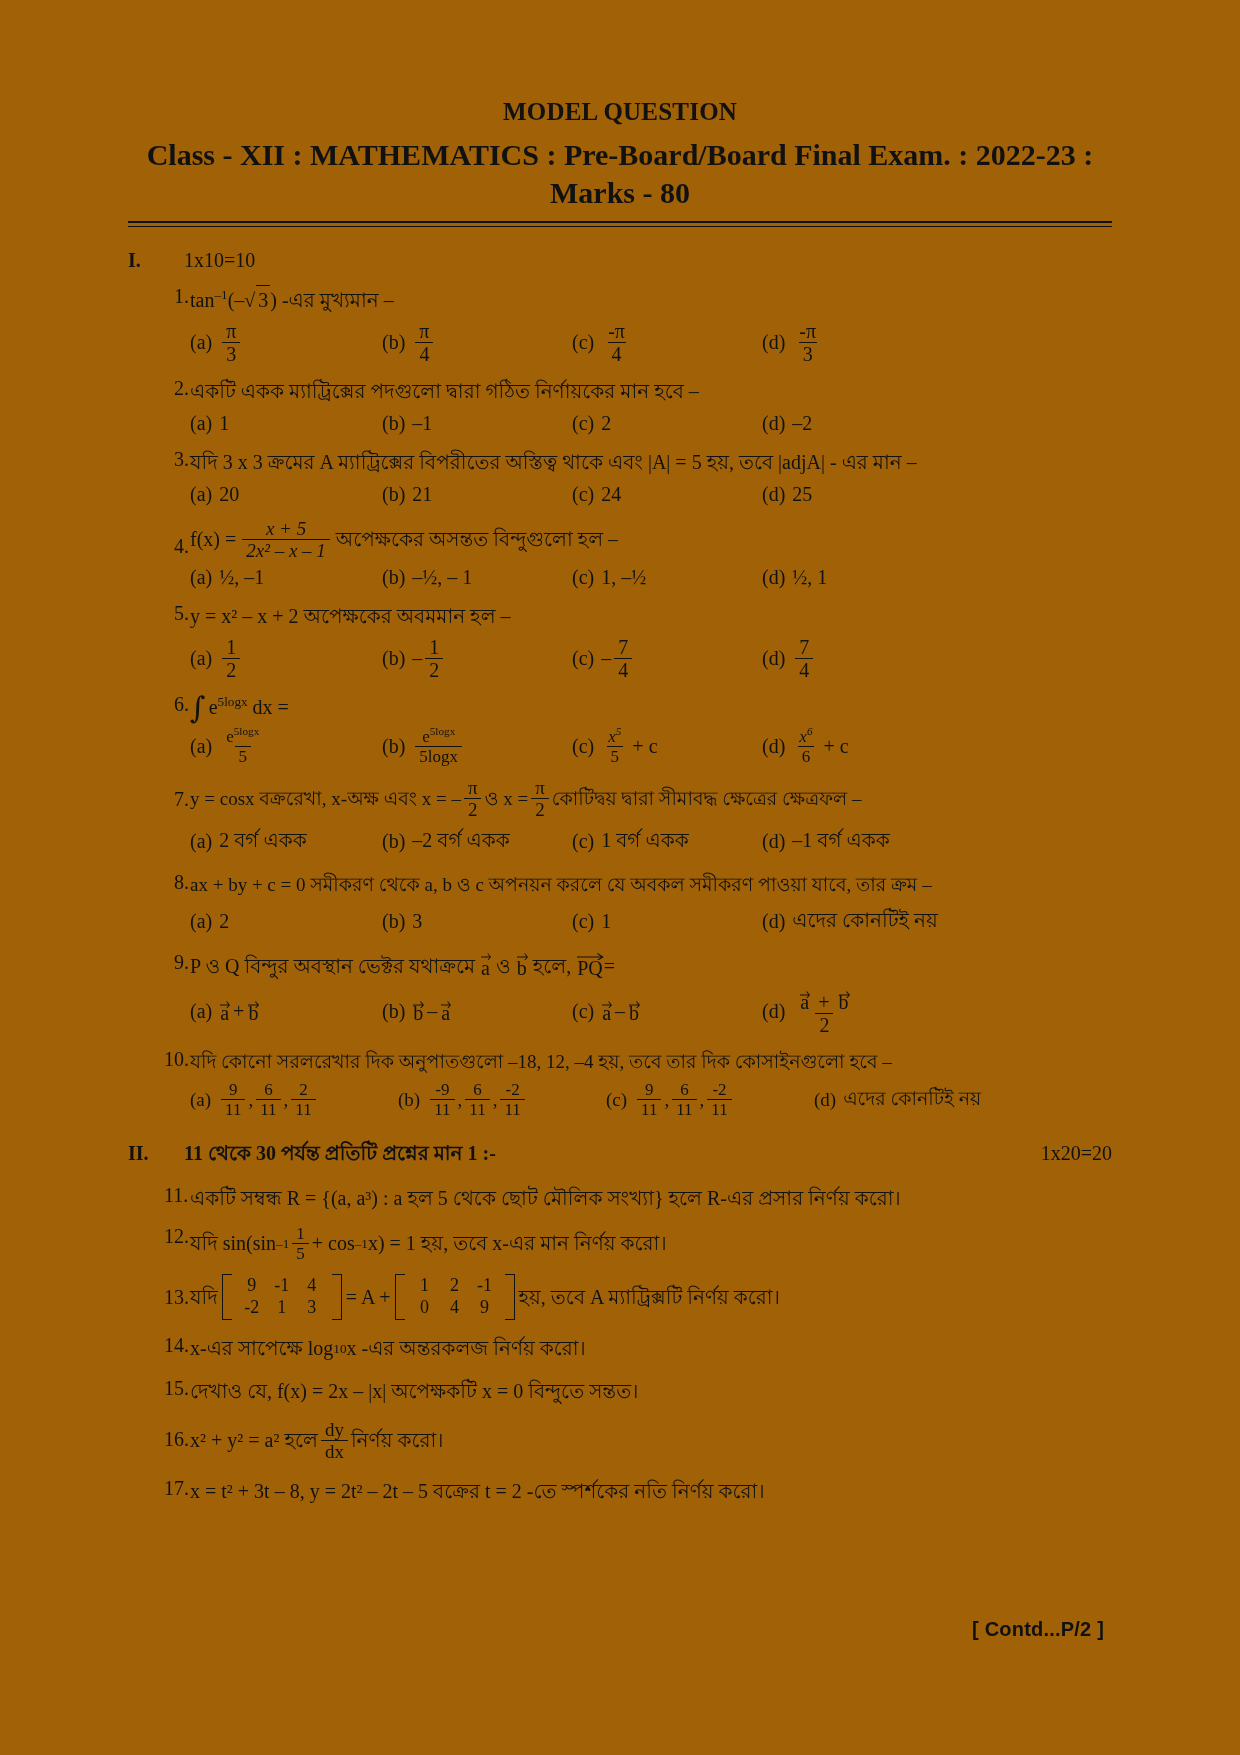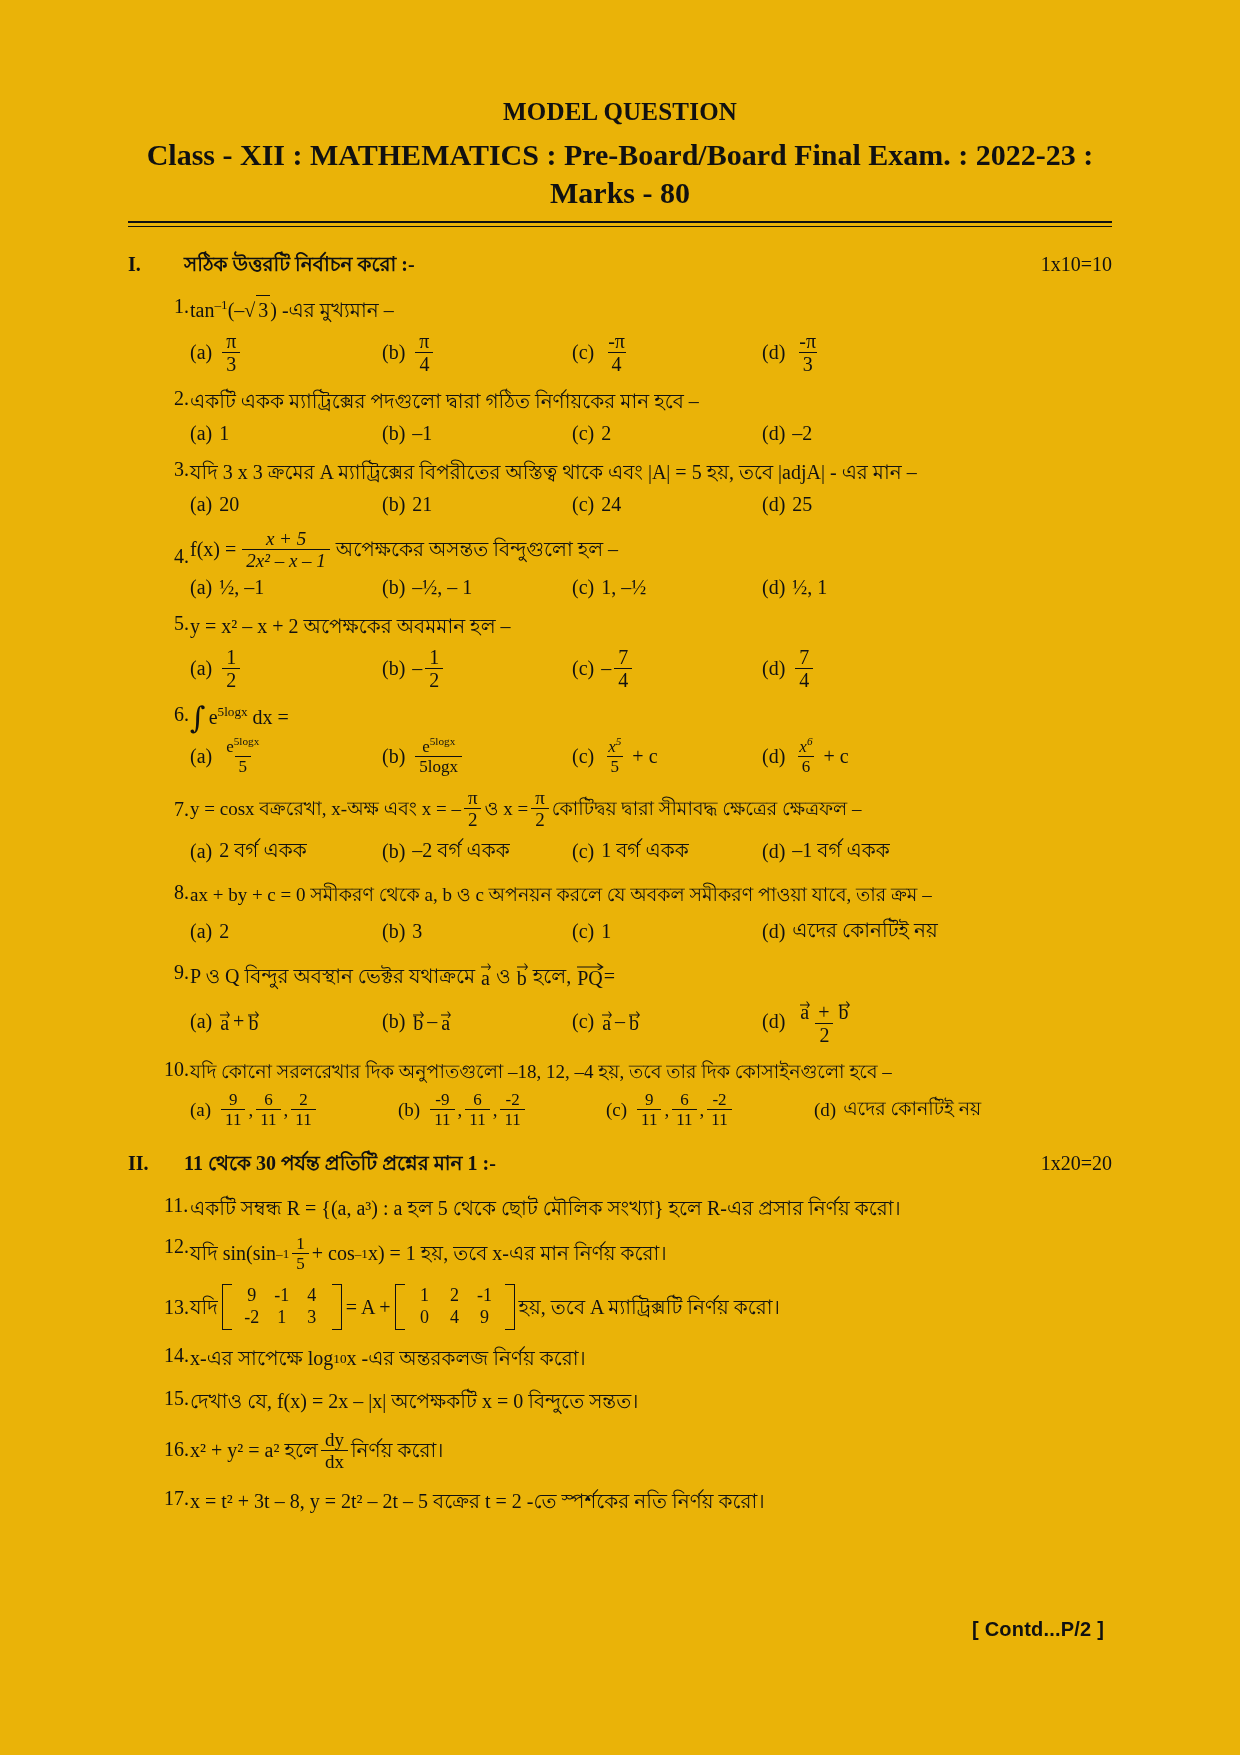--- a/index.html
+++ b/index.html
@@ -4,21 +4,21 @@
 <style>
   html, body {
     margin: 0;
     padding: 0;
     background: #ffffff;
   }
   .page {
     width: 1240px;
     height: 1755px;
     position: relative;
-    background: #eab308;
+    background: #a16207;
     font-family: "Liberation Serif", "DejaVu Serif", serif;
     color: #111111;
     box-sizing: border-box;
     padding: 9px;
     overflow: hidden;
   }
   .sheet {
     position: absolute;
     left: 128px;
     top: 96px;
@@ -219,21 +219,20 @@
 <div class="page">
   <div class="sheet">
 
     <div class="hdr-title">MODEL QUESTION</div>
     <div class="hdr-sub">Class - XII : MATHEMATICS : Pre-Board/Board Final Exam. : 2022-23 : Marks - 80</div>
     <div class="rule-double"></div>
 
     <div class="section">
       <div class="section-head">
         <span class="sec-num">I.</span>
-        <span class="sec-title bn">সঠিক উত্তরটি নির্বাচন করো :-</span>
         <span class="sec-marks">1x10=10</span>
       </div>
 
       <div class="q">
         <div class="q-num">1.</div>
         <div class="q-body">
           <div class="q-text">
             <span>tan<sup class="ex">–1</sup>(–</span>
               <span class="radical">√<span class="sqrt">3</span></span>
               <span>)&nbsp;</span>

